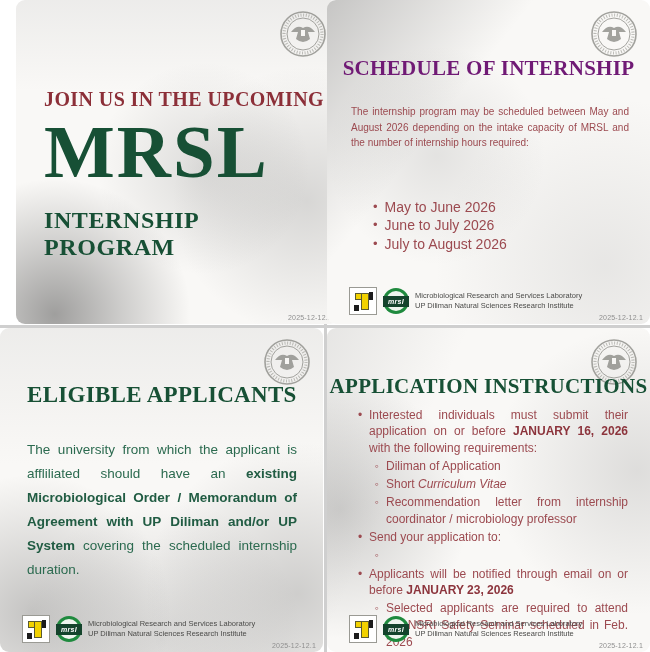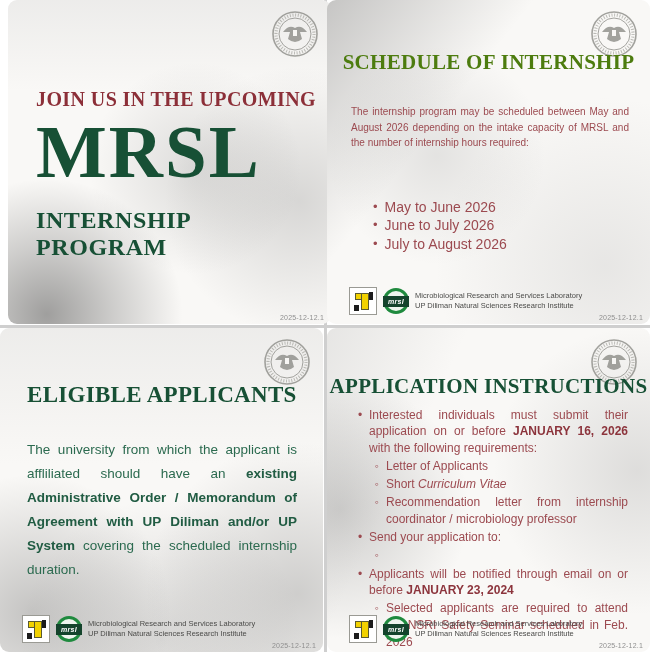--- a/index.html
+++ b/index.html
@@ -1,21 +1,21 @@
 <!DOCTYPE html>
 <html><head>
 <meta charset="utf-8">
 <style>
   html,body{margin:0;padding:0;background:#ffffff;}
   .poster{position:relative;width:650px;height:652px;background:#ffffff;overflow:hidden;
           font-family:"Liberation Sans","DejaVu Sans",sans-serif;}
   .divider-v{position:absolute;left:324px;top:0;width:3px;height:100%;background:#cfcfcf;z-index:0;}
   .divider-h{position:absolute;top:325px;left:0;width:100%;height:3px;background:#cfcfcf;z-index:0;}
   .panel{position:absolute;width:323px;height:324px;background:#f9f8f6;border-radius:9px;overflow:hidden;z-index:1;}
-  .p1{left:8px;top:0;}
+  .p1{left:16px;top:0;}
   .p2{left:327px;top:0;}
   .p3{left:0;top:328px;}
   .p4{left:327px;top:328px;}
   .photo{position:absolute;inset:0;pointer-events:none;}
   .p1 .photo{background:
       radial-gradient(circle at 12% 97%, rgba(35,35,35,.42), rgba(55,55,55,.22) 16%, transparent 32%),
       radial-gradient(circle at 58% 52%, rgba(110,110,110,.20), transparent 42%),
       radial-gradient(circle at 90% 62%, rgba(95,95,95,.22), transparent 38%),
       linear-gradient(180deg, rgba(205,205,205,.28), transparent 28%);}
   .p2 .photo{background:
@@ -39,21 +39,21 @@
   .p1-block{position:absolute;left:28px;top:88px;width:280px;}
   .tagline{font-family:"Liberation Serif","DejaVu Serif",serif;font-weight:600;
            font-size:20px;color:#8c2f38;letter-spacing:.4px;}
   .big-title{font-family:"Liberation Serif","DejaVu Serif",serif;font-weight:bold;
            font-size:75px;line-height:1.02;color:#175035;letter-spacing:2px;margin-top:3px;}
   .sub-title{font-family:"Liberation Serif","DejaVu Serif",serif;font-weight:bold;
            font-size:24px;color:#175035;letter-spacing:.6px;margin-top:16px;}
 
   
   .panel-title{font-family:"Liberation Serif","DejaVu Serif",serif;font-weight:bold;letter-spacing:.3px;}
-  .p2-title{position:absolute;top:50px;left:0;width:100%;text-align:center;font-size:21px;color:#4d7c0f;}
+  .p2-title{position:absolute;top:56px;left:0;width:100%;text-align:center;font-size:21px;color:#701a75;}
   .p3-title{position:absolute;top:54px;left:27px;font-size:23px;color:#175035;text-align:center;}
   .p4-title{position:absolute;top:46px;left:0;width:100%;text-align:center;font-size:21px;color:#175035;}
 
   
   .p2-body{position:absolute;top:104px;left:24px;width:278px;font-size:10px;line-height:1.56;
            color:#9c4a50;text-align:justify;}
   .p2-bullets{position:absolute;top:196px;left:46px;font-size:14px;color:#9c4a50;}
   .s-bullet{display:flex;gap:7px;margin:2.5px 0;}
   .s-bullet .marker{font-size:13px;}
 
@@ -165,21 +165,21 @@
     <div class="photo"></div>
     <div class="content">
       <svg class="seal" viewBox="0 0 46 46">
         <circle cx="23" cy="23" r="22" fill="none" stroke="#8d8d88" stroke-width="1.6"></circle>
         <circle cx="23" cy="23" r="16" fill="none" stroke="#8d8d88" stroke-width="1"></circle>
         <circle cx="23" cy="23" r="19" fill="none" stroke="#9a9a94" stroke-width="3.2" stroke-dasharray="1 1.7" opacity=".8"></circle>
         <path d="M11 21 Q17 13 23 17 Q29 13 35 21 L28 21 L30 28 Q23 34 16 28 L18 21 Z" fill="#8d8d88"></path>
         <rect x="21" y="19" width="4" height="6" fill="#f9f8f6"></rect>
       </svg>
       <div class="panel-title p3-title">ELIGIBLE APPLICANTS</div>
-      <div class="p3-body"><span>The university from which the applicant is affliliated should have an </span><b>existing Administrative Order / Memorandum of Agreement with UP Diliman and/or UP System</b><span> covering the scheduled internship duration.</span></div>
+      <div class="p3-body"><span>The university from which the applicant is affliliated should have an </span><b>existing Microbiological Order / Memorandum of Agreement with UP Diliman and/or UP System</b><span> covering the scheduled internship duration.</span></div>
       <div class="footer">
         <div class="nsri-logo">
           <div class="nsri-y-arm"></div>
             <div class="nsri-y-bar"></div>
             <div class="nsri-blk-sq"></div>
             <div class="nsri-blk-bar"></div>
         </div>
         <div class="mrsl-logo">
           <div class="mrsl-inner"></div>
           <div class="mrsl-band">
@@ -206,40 +206,40 @@
         <rect x="21" y="19" width="4" height="6" fill="#f9f8f6"></rect>
       </svg>
       <div class="panel-title p4-title">APPLICATION INSTRUCTIONS</div>
       <div class="p4-list">
           <div class="a-item lvl1">
             <span class="marker">•</span>
             <span class="txt"><span>Interested individuals must submit their application on or before </span><b>JANUARY 16, 2026</b><span> with the following requirements:</span></span>
           </div>
           <div class="a-item lvl2">
             <span class="marker">◦</span>
-            <span class="txt"><span>Letter of Applicants</span></span>
+            <span class="txt"><span>Diliman of Application</span></span>
           </div>
           <div class="a-item lvl2">
             <span class="marker">◦</span>
             <span class="txt"><span>Short </span><i>Curriculum Vitae</i></span>
           </div>
           <div class="a-item lvl2">
             <span class="marker">◦</span>
             <span class="txt"><span>Recommendation letter from internship coordinator / microbiology professor</span></span>
           </div>
           <div class="a-item lvl1">
             <span class="marker">•</span>
             <span class="txt"><span>Send your application to:</span></span>
           </div>
           <div class="a-item lvl2">
             <span class="marker">◦</span>
           </div>
           <div class="a-item lvl1">
             <span class="marker">•</span>
-            <span class="txt"><span>Applicants will be notified through email on or before </span><b>JANUARY 23, 2024</b></span>
+            <span class="txt"><span>Applicants will be notified through email on or before </span><b>JANUARY 23, 2026</b></span>
           </div>
           <div class="a-item lvl2">
             <span class="marker">◦</span>
             <span class="txt"><span>Selected applicants are required to attend the NSRI Safety Seminar scheduled in Feb. 2026</span></span>
           </div>
         </div>
       <div class="footer">
         <div class="nsri-logo">
           <div class="nsri-y-arm"></div>
             <div class="nsri-y-bar"></div>

